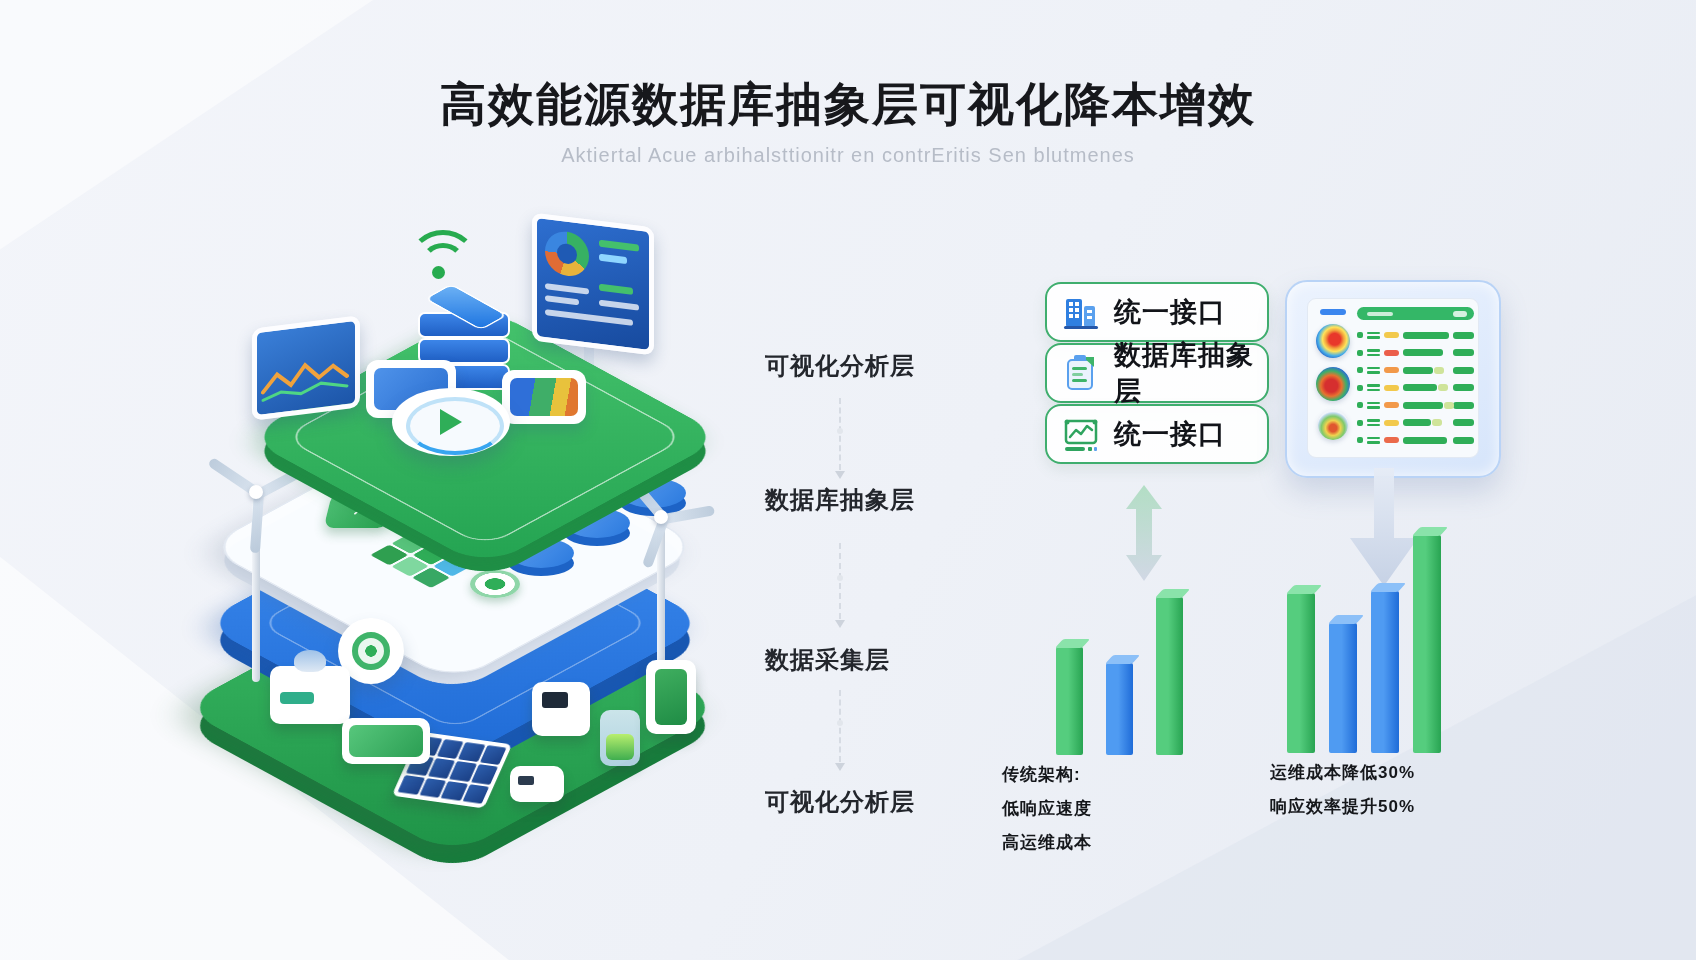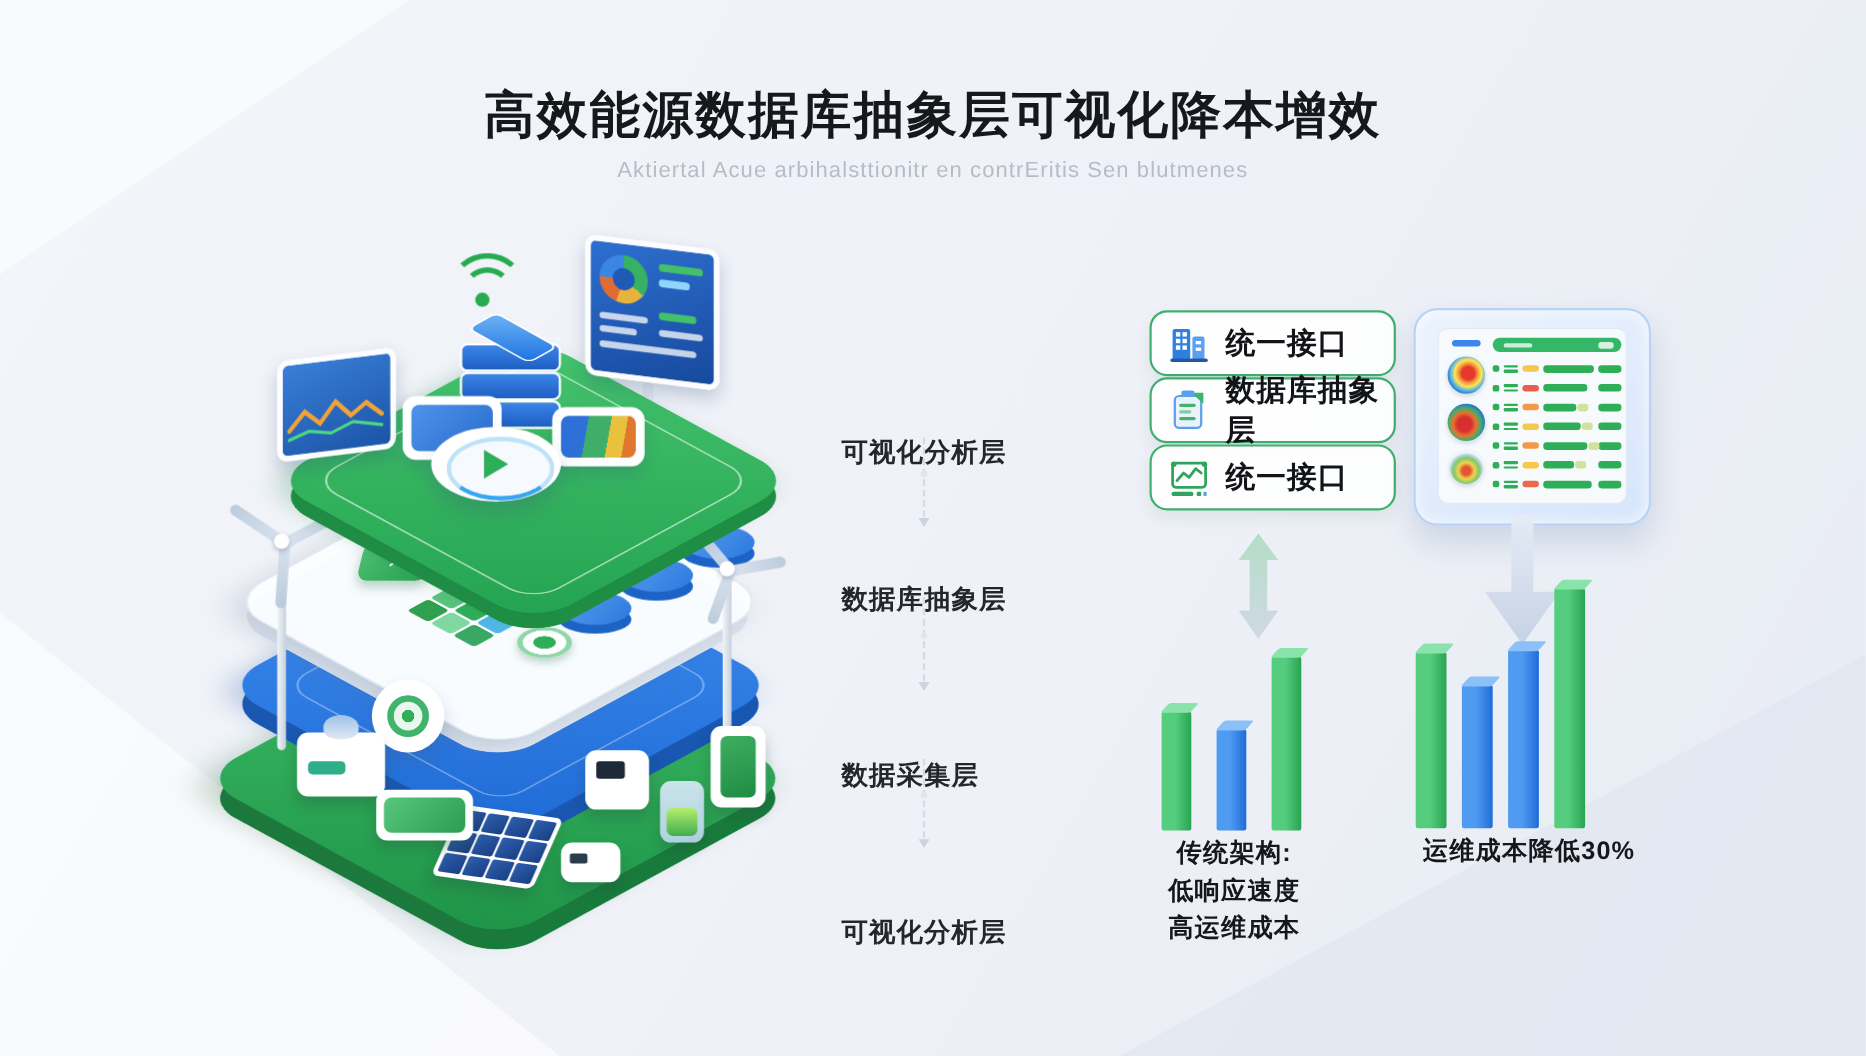--- a/index.html
+++ b/index.html
@@ -126,21 +126,21 @@
   .battery{left:430px;top:490px;width:40px;height:56px;z-index:36;border-radius:10px;
         background:linear-gradient(180deg,rgba(220,235,250,.9),rgba(190,215,240,.9));
         box-shadow:0 6px 10px rgba(40,80,60,.28);}
   .battery::after{content:"";position:absolute;left:6px;bottom:6px;width:28px;height:26px;border-radius:6px;
         background:linear-gradient(180deg,#b8ef6e,#3fae4f);}
   .cabinet{left:476px;top:440px;width:50px;height:74px;z-index:36;border-radius:10px;background:#fff;
         box-shadow:0 8px 12px rgba(40,80,60,.28);}
   .cabinet::after{content:"";position:absolute;inset:9px;border-radius:6px;background:linear-gradient(160deg,#3fae5f,#1f8c45);}
 
   
-  .llabel{position:absolute;left:765px;font-size:24px;font-weight:600;color:#23262c;letter-spacing:1px;margin-top:45px;}
+  .llabel{position:absolute;left:765px;font-size:24px;font-weight:600;color:#23262c;letter-spacing:1px;}
   .lb1{top:350px}.lb2{top:484px}.lb3{top:644px}.lb4{top:786px}
   .vconn{position:absolute;left:839px;width:0;border-left:2px dashed #d6dbe3;}
   .vc1{top:398px;height:72px}.vc2{top:543px;height:76px}.vc3{top:690px;height:72px}
   .vconn::after{content:"";position:absolute;left:-6px;bottom:-9px;width:0;height:0;
         border-left:5px solid transparent;border-right:5px solid transparent;border-top:8px solid #cdd3dc;}
   .vconn::before{content:"";position:absolute;left:-4px;top:42%;width:6px;height:6px;border-radius:50%;background:#e2e6ec;}
 
   
   .fbox{position:absolute;left:1045px;width:224px;height:60px;border-radius:16px;
         background:rgba(255,255,255,.9);border:2px solid #3fae6e;box-sizing:border-box;
@@ -181,21 +181,21 @@
   .bargroup{position:absolute;display:flex;align-items:flex-end;}
   .bg-left{left:1056px;top:597px;height:158px;gap:23px;}
   .bg-right{left:1287px;top:535px;height:218px;gap:14px;}
   .bar{position:relative;border-radius:2px;}
   .bar.green{background:linear-gradient(90deg,#55cd7e 0 45%,#28a452);}
   .bar.blue{background:linear-gradient(90deg,#4f9bf2 0 45%,#1f6cd8);}
   .bar .cap{position:absolute;left:3px;top:-8px;width:100%;height:9px;border-radius:2px;
         transform:skewX(-42deg);}
   .bar.green .cap{background:#8ae3aa;}
   .bar.blue .cap{background:#8cc0f8;}
-  .caption{position:absolute;width:240px;text-align:center;font-size:23px;color:#15171b;
+  .caption{position:absolute;width:240px;text-align:left;font-size:17px;color:#15171b;
         font-weight:600;line-height:34px;letter-spacing:1px;}
   .cap-left{left:1002px;top:758px;}
   .cap-right{left:1270px;top:756px;}
 </style>
 </head>
 <body>
 
 <div class="page">
   <div class="bgshape bg1"></div>
   <div class="bgshape bg2"></div>
@@ -517,14 +517,15 @@
       </div>
       <div class="bar blue" style="height: 162px; width: 28px;">
         <div class="cap"></div>
       </div>
       <div class="bar green" style="height: 218px; width: 28px;">
         <div class="cap"></div>
       </div>
     </div>
   <div class="caption cap-right">
     <div>运维成本降低30%</div>
+    <div>响应效率提升50%</div>
   </div>
 </div>
 
 </body></html>

